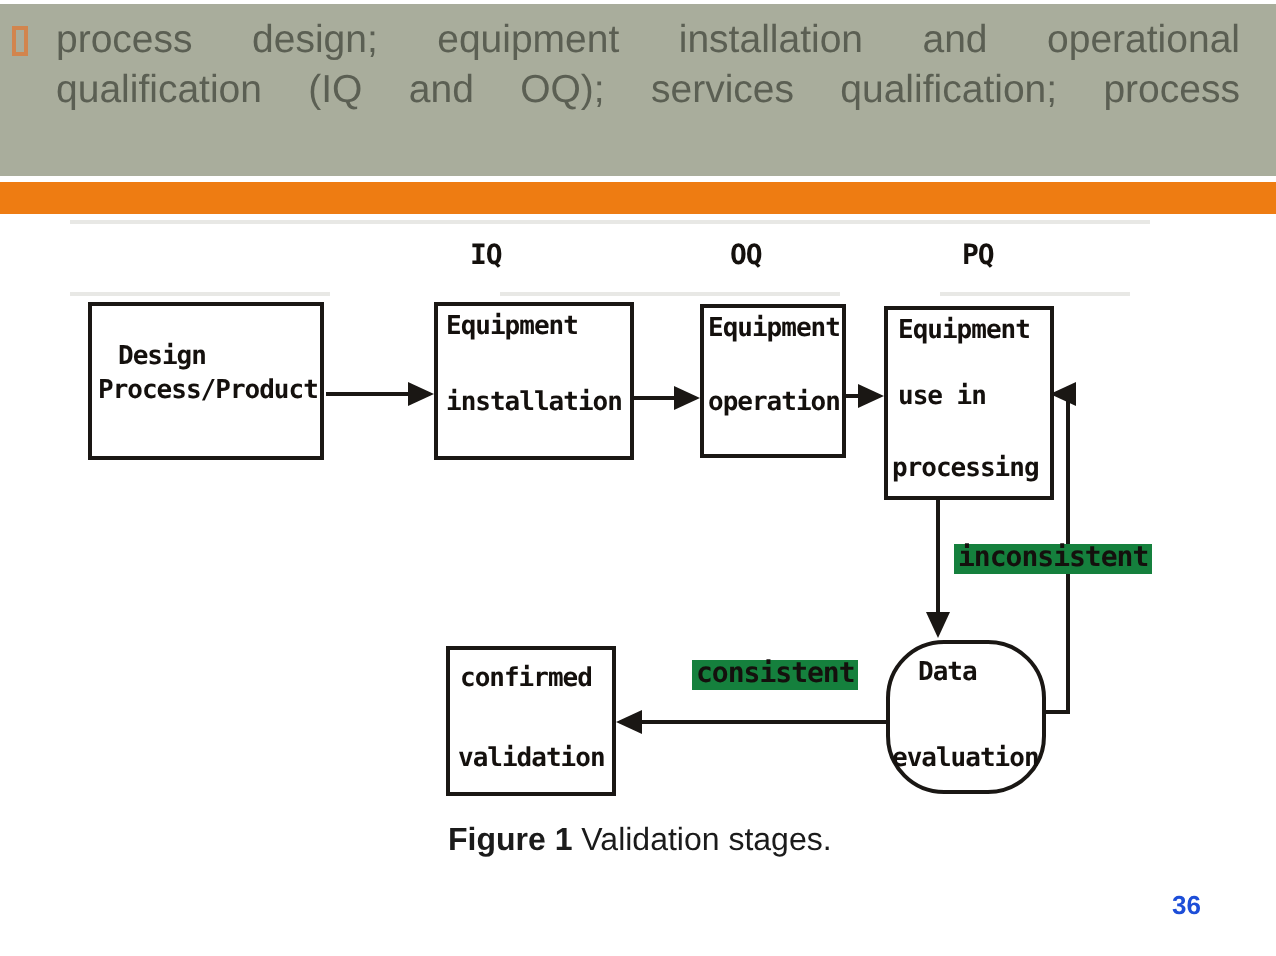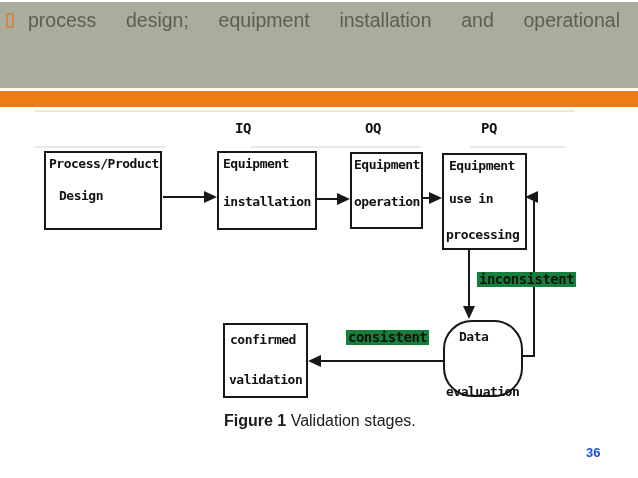--- a/index.html
+++ b/index.html
@@ -56,55 +56,56 @@
 <body>
 
 <div class="slide">
 
   <div class="header-band"></div>
   <div class="accent-bar"></div>
   <div class="bullet-glyph"></div>
 
   <div class="para">
     <div class="pline jline">process design; equipment installation and operational</div>
+    <div class="pline jline">qualification (IQ and OQ); services qualification; process</div>
   </div>
 
   <div class="scan-edge" style="left:35px; top:110px; width:540px;"></div>
   <div class="scan-edge" style="left:35px; top:146px; width:130px;"></div>
   <div class="scan-edge" style="left:250px; top:146px; width:170px;"></div>
   <div class="scan-edge" style="left:470px; top:146px; width:95px;"></div>
 
   <div class="qlabel" style="left:235px; top:121px;">IQ</div>
   <div class="qlabel" style="left:365px; top:121px;">OQ</div>
   <div class="qlabel" style="left:481px; top:121px;">PQ</div>
 
   <div class="fbox" style="left:44px; top:151px; width:118px; height:79px;">
+    <span class="fline" style="margin:19px 0 0 13px;">Design</span>
     <span class="fline" style="margin:4px 0 0 3px;">Process/Product</span>
-    <span class="fline" style="margin:19px 0 0 13px;">Design</span>
   </div>
 
   <div class="fbox" style="left:217px; top:151px; width:100px; height:79px;">
     <span class="fline" style="margin:4px 0 0 4px;">Equipment</span>
     <span class="fline" style="margin:25px 0 0 4px;">installation</span>
   </div>
 
   <div class="fbox" style="left:350px; top:152px; width:73px; height:77px;">
     <span class="fline" style="margin:4px 0 0 2px;">Equipment</span>
     <span class="fline" style="margin:24px 0 0 2px;">operation</span>
   </div>
 
   <div class="fbox" style="left:442px; top:153px; width:85px; height:97px;">
     <span class="fline" style="margin:4px 0 0 5px;">Equipment</span>
     <span class="fline" style="margin:20px 0 0 5px;">use in</span>
     <span class="fline" style="margin:23px 0 0 2px;">processing</span>
   </div>
 
   <div class="fbox" style="left:443px; top:320px; width:80px; height:77px;border-radius:29px;">
     <span class="fline" style="margin:8px 0 0 14px;">Data</span>
-    <span class="fline" style="margin:42px 0 0 1px;">evaluation</span>
+    <span class="fline" style="margin:30px 0 0 1px;">evaluation</span>
   </div>
 
   <div class="fbox" style="left:223px; top:323px; width:85px; height:75px;">
     <span class="fline" style="margin:8px 0 0 5px;">confirmed</span>
     <span class="fline" style="margin:27px 0 0 4px;">validation</span>
   </div>
 
   <div class="hline" style="left:163px; top:196px; width:44px;"></div>
   <div class="ah ah-right" style="left:204px; top:191px;"></div>
 

